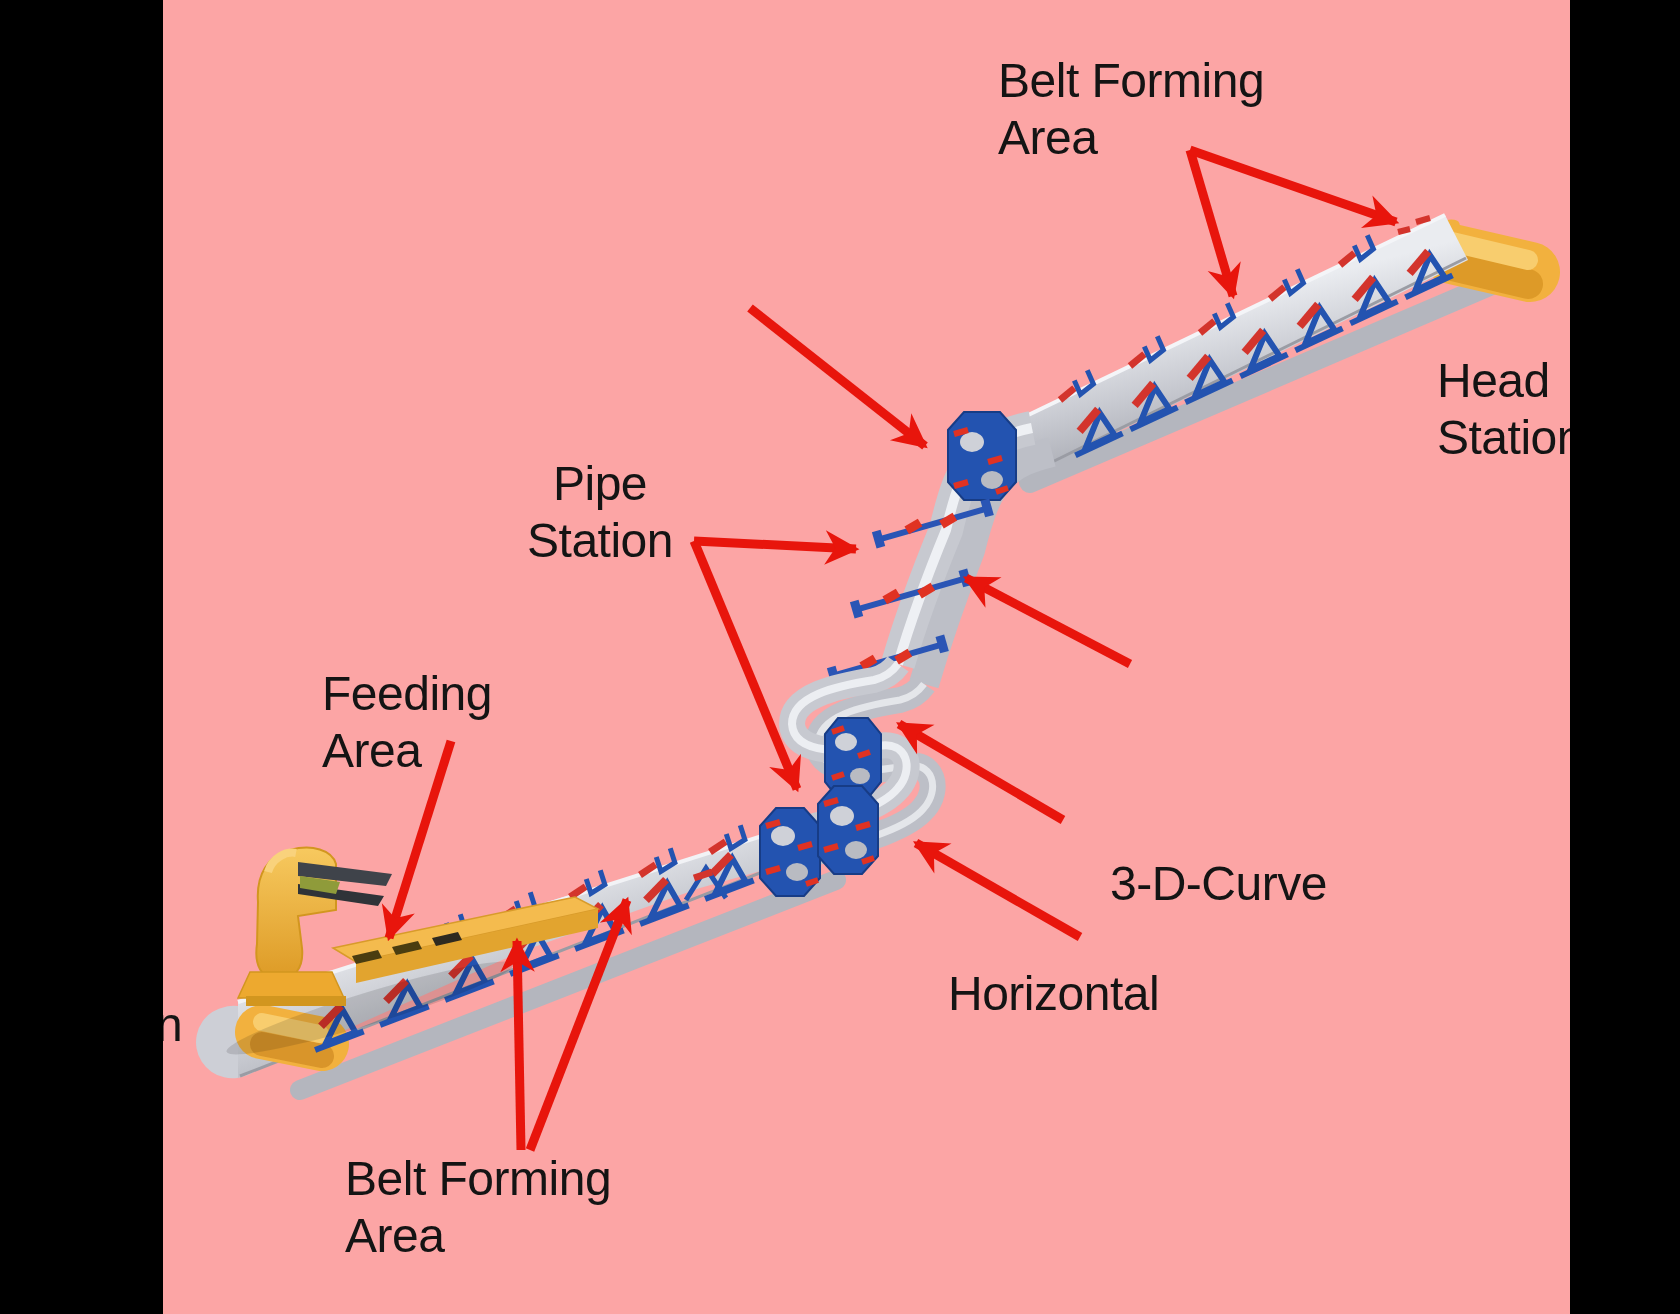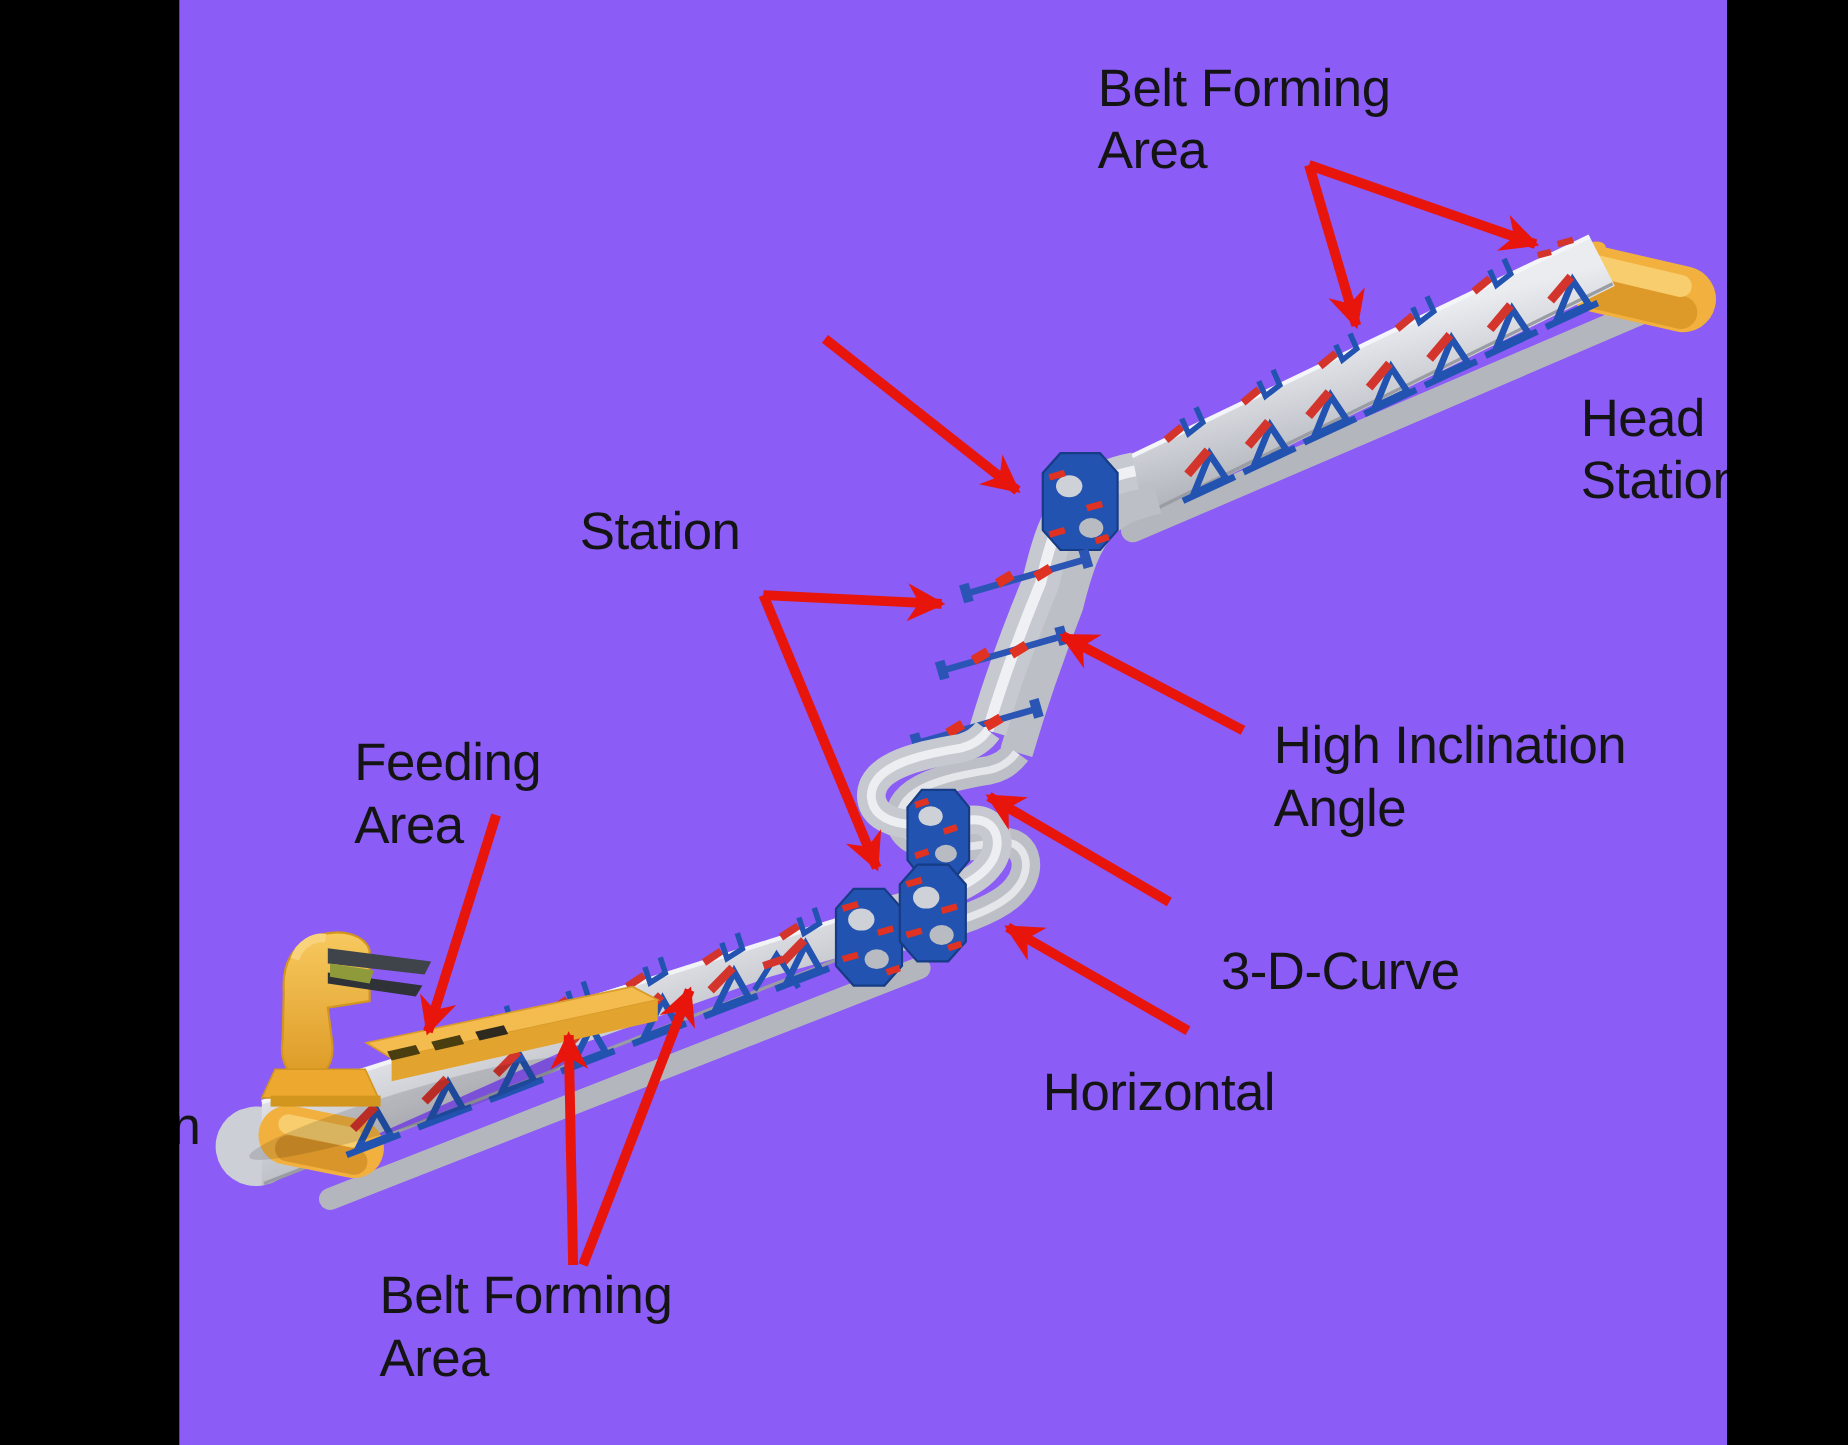--- a/index.html
+++ b/index.html
@@ -1,16 +1,16 @@
 <!DOCTYPE html>
 <html style="--text: #141414; --bar: #000000;"><head>
 <meta charset="utf-8">
 <style>
   html,body{margin:0;padding:0;background:#000;}
-  .stage{position:relative;width:1680px;height:1314px;background:#8b5cf6;overflow:hidden;font-family:"Liberation Sans",sans-serif;}
+  .stage{position:relative;width:1680px;height:1314px;background:#fca5a5;overflow:hidden;font-family:"Liberation Sans",sans-serif;}
   .bar{position:absolute;top:0;height:1314px;background:var(--bar,#000);z-index:5;}
   .bar-left{left:0;width:163px;}
   .bar-right{left:1570px;width:110px;}
   svg.art{position:absolute;left:0;top:0;z-index:1;}
   svg.arrows{position:absolute;left:0;top:0;z-index:3;pointer-events:none;}
   .lbl{position:absolute;z-index:2;font-size:48px;line-height:57px;color:var(--text,#141414);letter-spacing:-0.5px;white-space:nowrap;}
   .lbl-center{text-align:center;}
 </style>
 </head>
 <body>
@@ -184,33 +184,30 @@
     <div>Belt Forming</div>
     <div>Area</div>
   </div>
 
   <div class="lbl" style="left:1437px;top:352px;">
     <div>Head</div>
     <div>Station</div>
   </div>
 
   <div class="lbl lbl-center" style="left:450px;top:455px;width:300px;">
+    <div>Pipe</div>
     <div>Station</div>
   </div>
 
 
   <div class="lbl" style="left:322px;top:665px;">
     <div>Feeding</div>
     <div>Area</div>
   </div>
 
-  <div class="lbl" style="left:1158px;top:650px;">
-    <div>High Inclination</div>
-    <div>Angle</div>
-  </div>
 
   <div class="lbl" style="left:1090px;top:855px;margin-left:20px;">
     <div>3-D-Curve</div>
   </div>
 
   <div class="lbl" style="left:948px;top:965px;">
     <div>Horizontal</div>
   </div>
 
   <div class="lbl" style="left:345px;top:1150px;">

